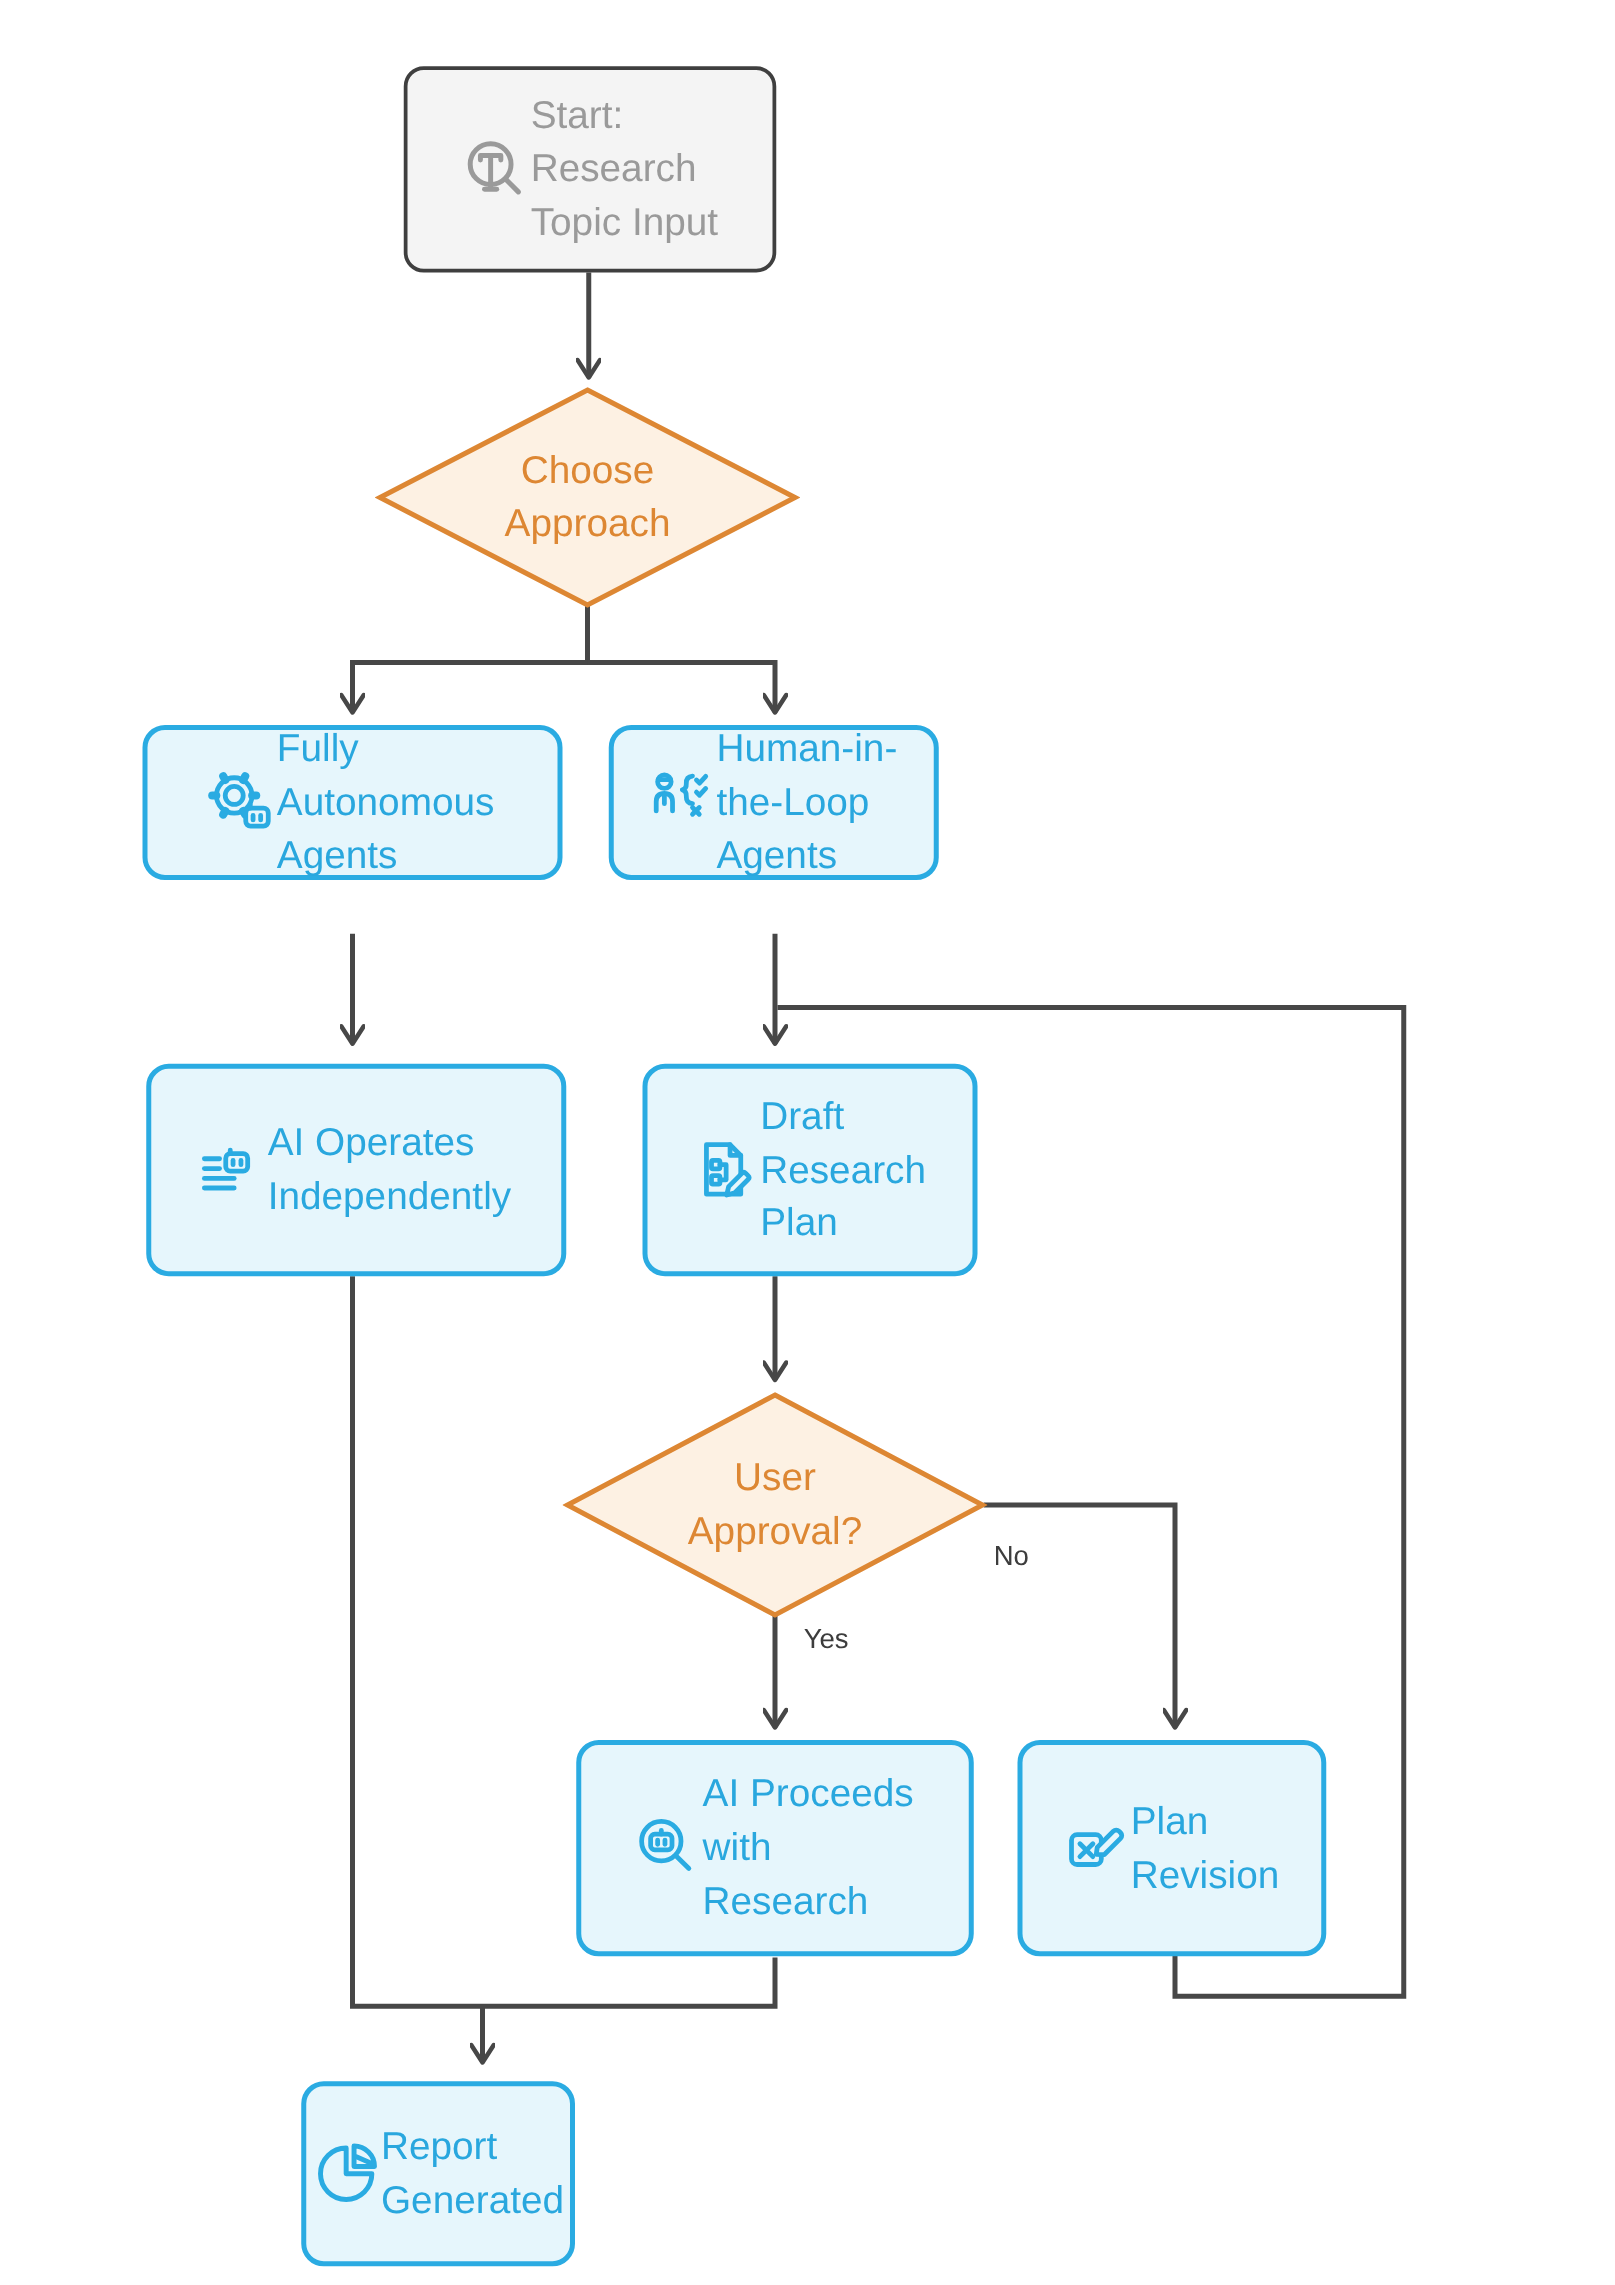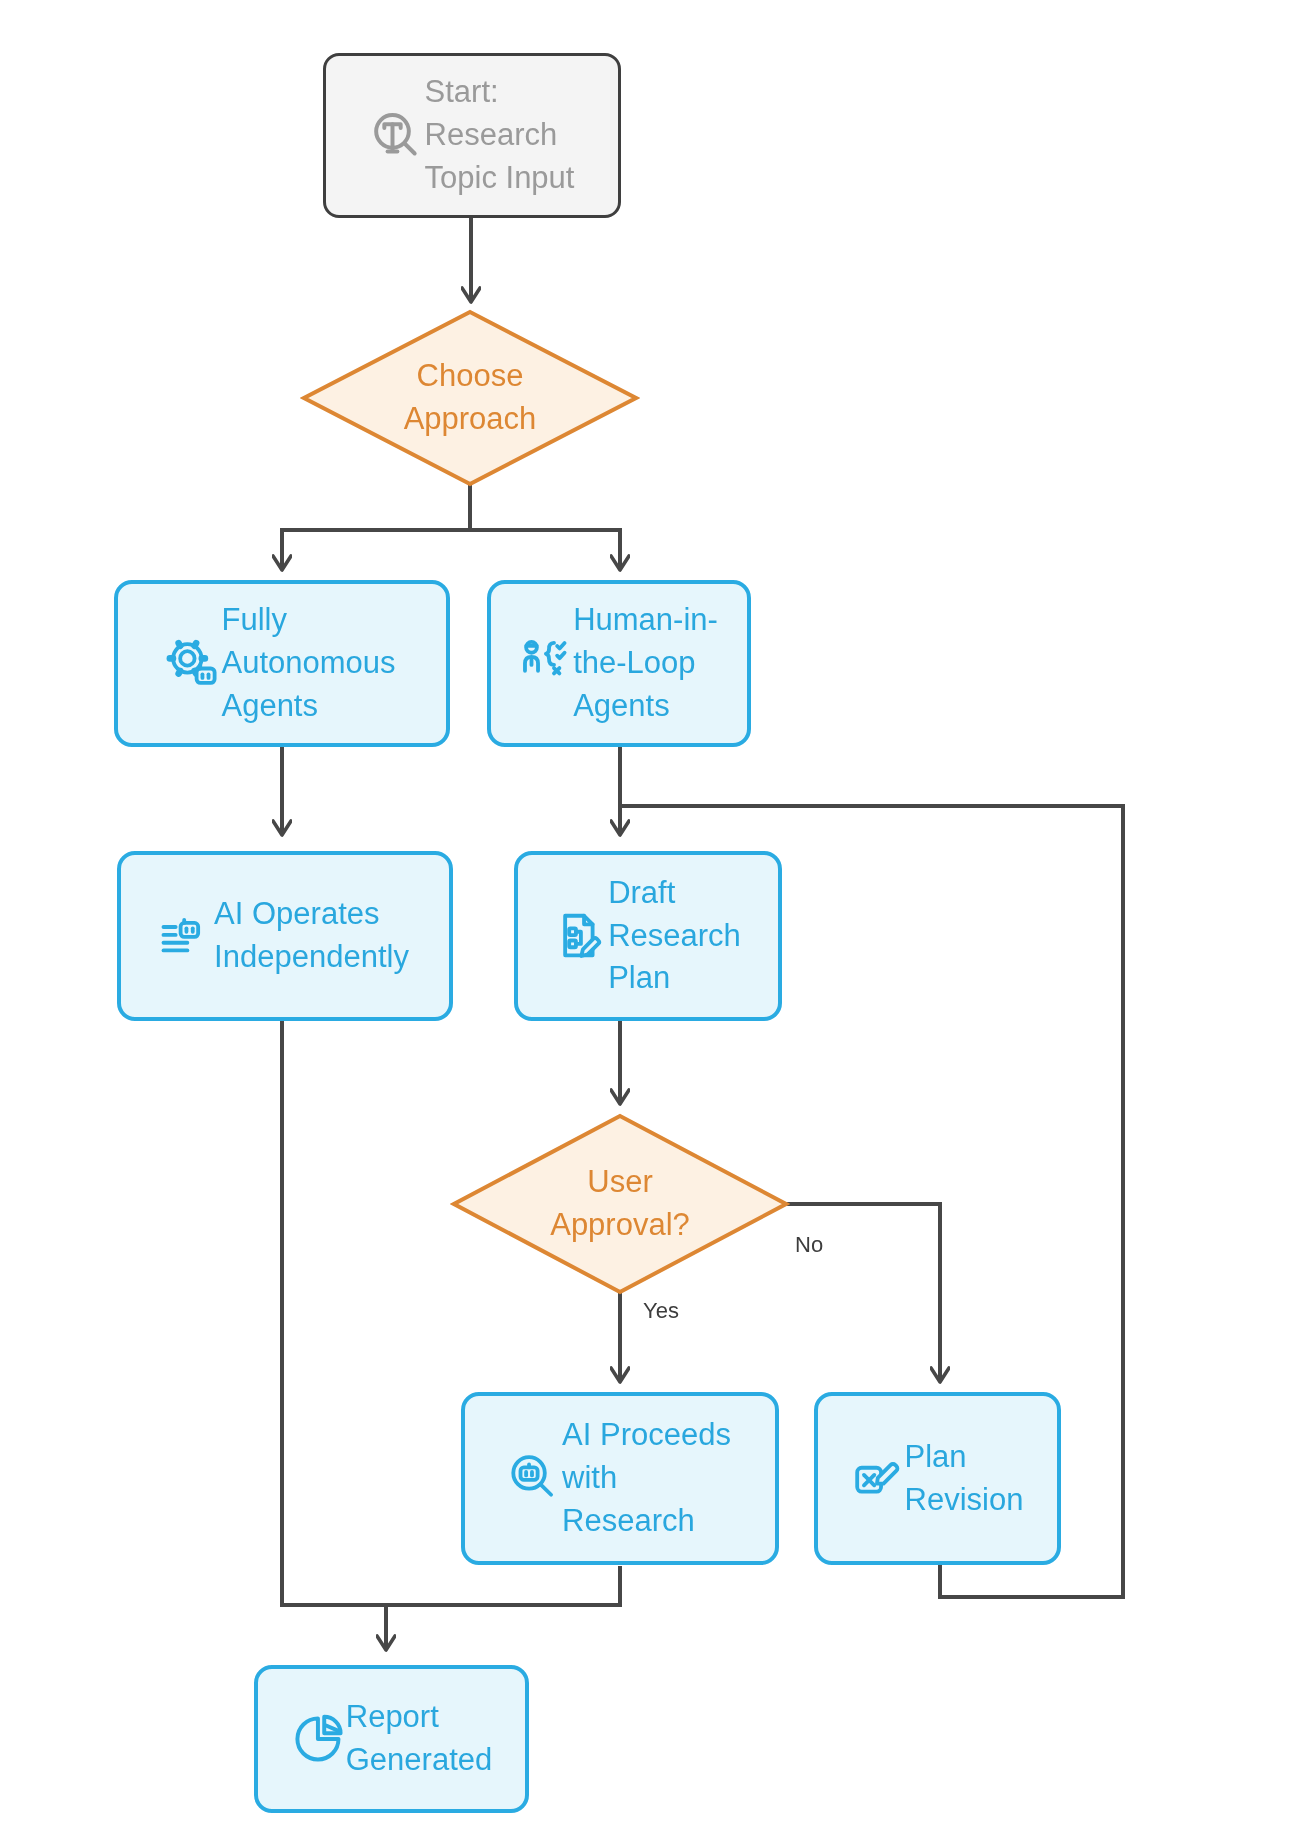--- a/index.html
+++ b/index.html
@@ -76,21 +76,21 @@
 Research
 Topic Input</span>
   </div>
 
   <svg class="diamond" style="left:300px;top:308px;" width="340" height="180">
     <polygon points="170,4 336,90 170,176 4,90"></polygon>
   </svg>
   <div class="diamond-label" style="left:300px;top:308px;width:340px;height:180px;">Choose
 Approach</div>
 
-  <div class="node process" style="left:114px;top:580px;width:336px;height:167px;">
+  <div class="node process" style="left:114px;top:580px;width:336px;height:124px;">
     <span class="icon">
       <svg width="54" height="54" viewBox="0 0 24 24">
         <path class="ln-thick" d="M15.9,9.5 L17.3,9.5"></path>
         <path class="ln-thick" d="M12.7,15.04 L13.4,16.3"></path>
         <path class="ln-thick" d="M6.3,15.04 L5.6,16.3"></path>
         <path class="ln-thick" d="M3.1,9.5 L1.7,9.5"></path>
         <path class="ln-thick" d="M6.3,3.96 L5.6,2.7"></path>
         <path class="ln-thick" d="M12.7,3.96 L13.4,2.7"></path>
         <circle class="ln" cx="9.5" cy="9.5" r="6.3"></circle>
         <circle class="ln" cx="9.5" cy="9.5" r="3.2"></circle>
@@ -98,21 +98,21 @@
         <path class="ln" d="M15.2,14 V12.7"></path>
         <path class="ln" d="M16.2,16.6 V18.2"></path>
         <path class="ln" d="M18.9,16.6 V18.2"></path>
       </svg>
     </span>
     <span class="label">Fully
 Autonomous
 Agents</span>
   </div>
 
-  <div class="node process" style="left:487px;top:580px;width:264px;height:167px;">
+  <div class="node process" style="left:487px;top:580px;width:264px;height:124px;">
     <span class="icon">
       <svg width="54" height="54" viewBox="0 0 24 24">
         <circle class="ln" cx="6" cy="4.6" r="2.4"></circle>
         <path class="ln" d="M3.8,3.9 H8.2"></path>
         <path class="ln" d="M3.1,15 V11.7 Q3.1,8.8 6,8.8 Q8.9,8.8 8.9,11.7 V15"></path>
         <path class="ln" d="M6,9.2 V12.4"></path>
         <path class="ln" d="M16,2.6 Q13.7,2.8 13.8,5.2 Q13.9,7.1 12.4,7.5 Q13.9,7.9 13.8,9.8 Q13.7,12.2 16,12.4"></path>
         <path class="ln" d="M17.4,4 L18.5,5.1 L20.7,2.7"></path>
         <path class="ln" d="M17.4,8.3 L18.5,9.4 L20.7,7"></path>
         <path class="ln" d="M16,13.8 L18.4,16.2"></path>
@@ -188,21 +188,21 @@
         <rect class="ln" x="3.2" y="7" width="10.6" height="10.6" rx="2"></rect>
         <path class="ln" d="M6.2,10.2 L10.8,14.8"></path>
         <path class="ln" d="M10.8,10.2 L6.2,14.8"></path>
         <path class="patch" d="M12,14 L12.35,11.5 L18.1,5.75 A1.4,1.4 0 0 1 20.08,5.75 L20.65,6.32 A1.4,1.4 0 0 1 20.65,8.3 L14.9,14.05 L12,14 Z"></path>
       </svg>
     </span>
     <span class="label">Plan
 Revision</span>
   </div>
 
-  <div class="node process" style="left:254px;top:1665px;width:275px;height:148px;">
+  <div class="node process" style="left:241px;top:1665px;width:219px;height:148px;">
     <span class="icon">
       <svg width="56" height="56" viewBox="0 0 24 24">
         <path class="ln" d="M12.4,3.2 A8.8,8.8 0 1 0 21.2,12 L12.4,12 Z"></path>
         <path class="ln" d="M15.1,2.5 A7,7 0 0 1 22.1,9.5 L15.1,9.5 Z"></path>
         <path class="ln" d="M15.9,6.2 L21.2,8.5"></path>
       </svg>
     </span>
     <span class="label">Report
 Generated</span>
   </div>

